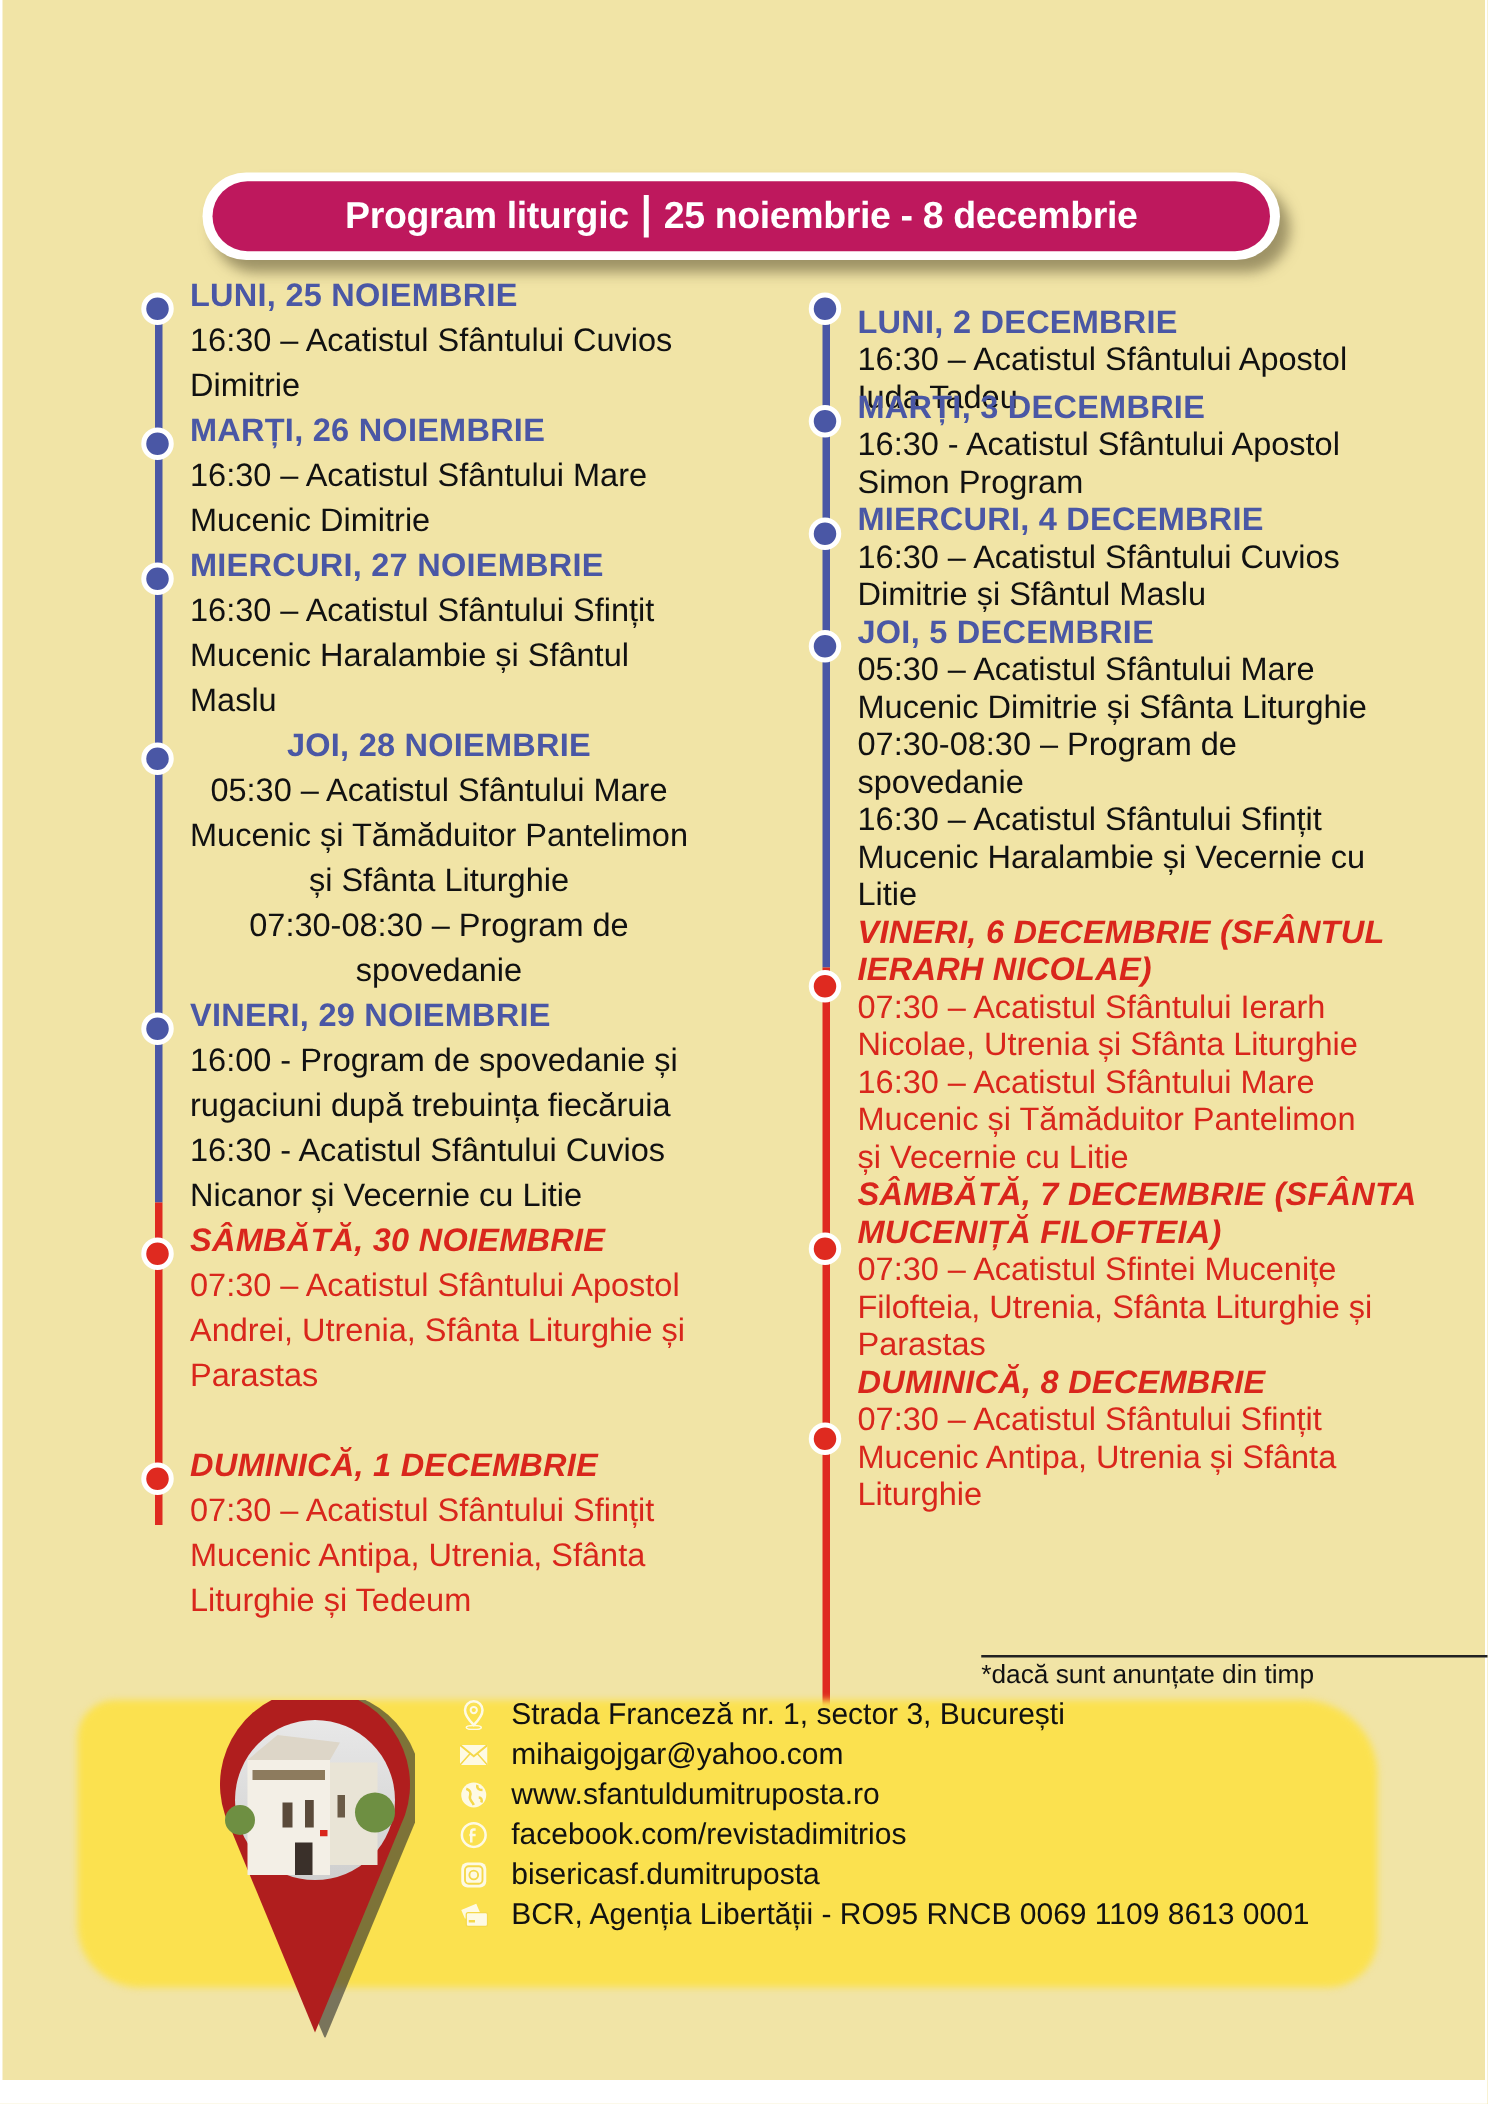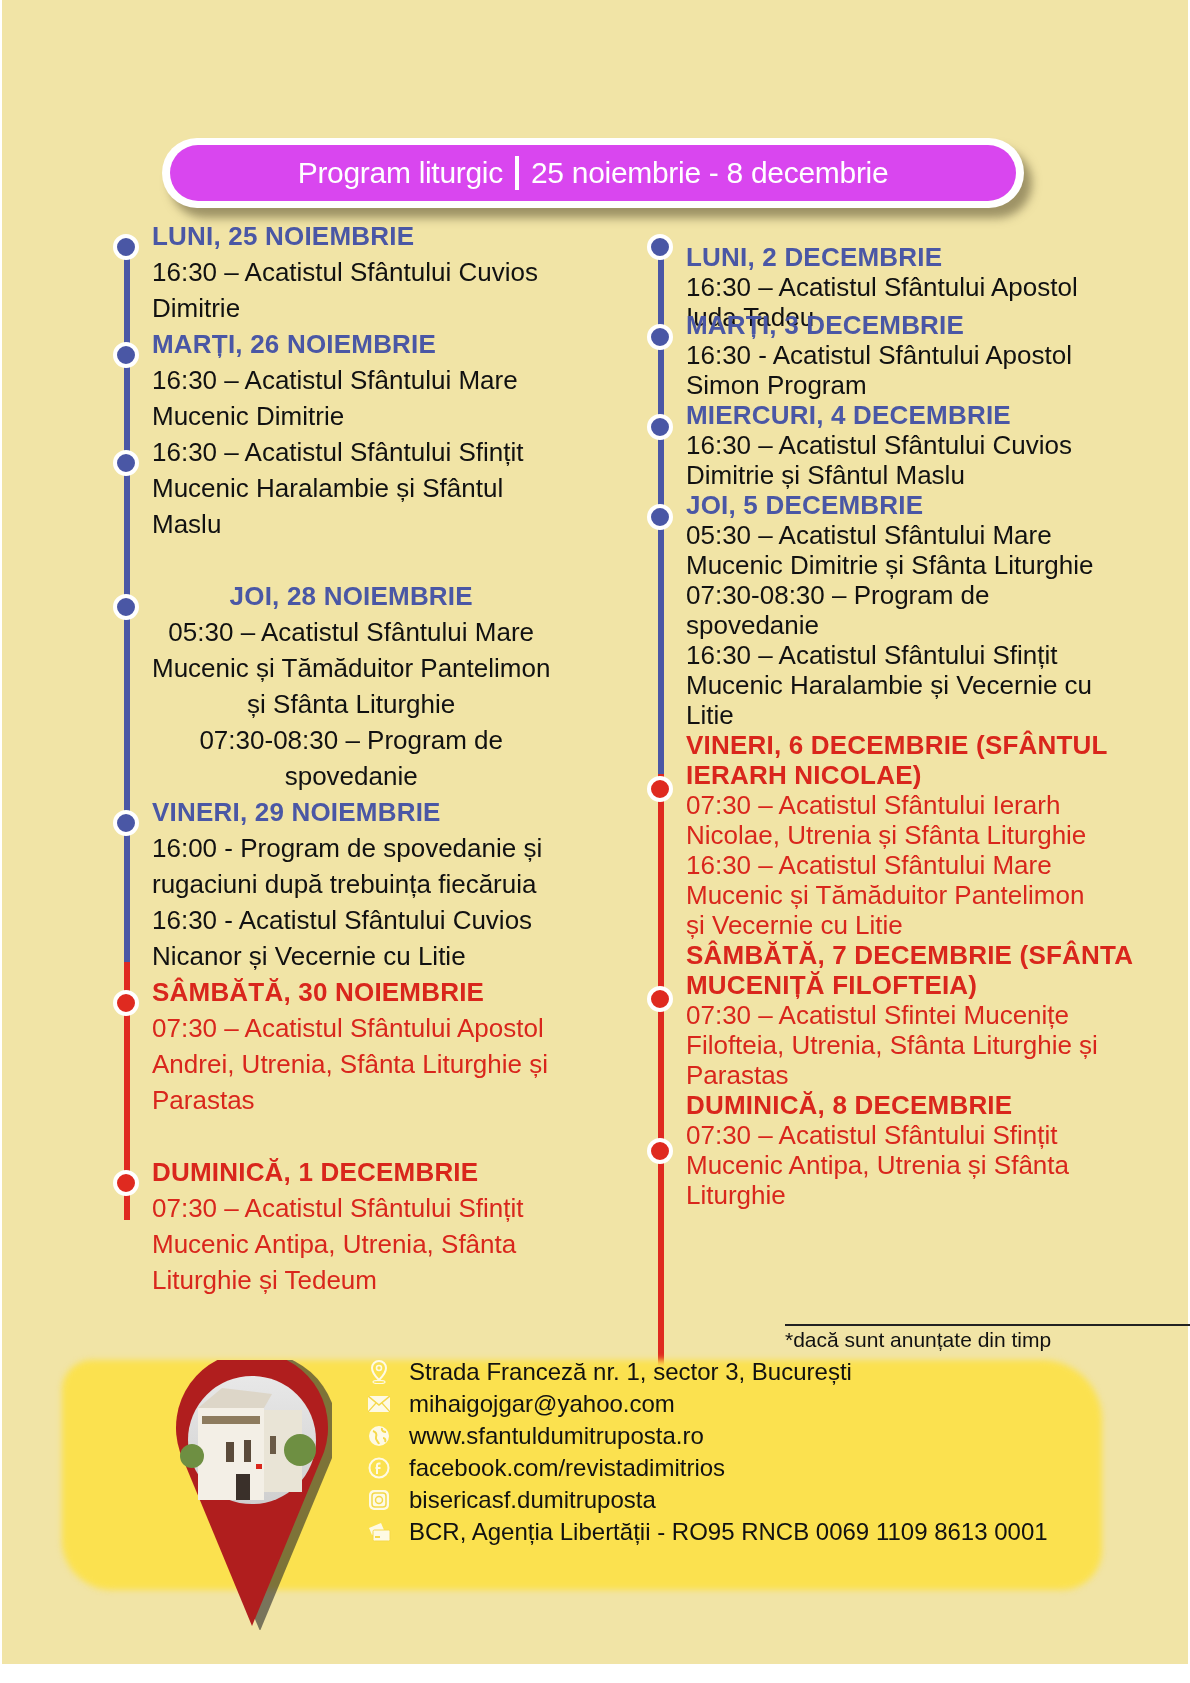--- a/index.html
+++ b/index.html
@@ -13,23 +13,23 @@
     background: #f1e4a6;
   }
   
   .pill-outer {
     position: absolute; left: 160px; top: 138px; width: 862px; height: 70px;
     background: #ffffff; border-radius: 35px;
     box-shadow: 8px 10px 10px rgba(90,80,50,0.55);
   }
   .pill {
     position: absolute; left: 8px; top: 7px; right: 8px; bottom: 7px;
-    background: #d946ef; border-radius: 28px;
+    background: #be185d; border-radius: 28px;
     display: flex; align-items: center; justify-content: center;
-    color: #ffffff; font-weight: normal; font-size: 30px; letter-spacing: -0.3px;
+    color: #ffffff; font-weight: bold; font-size: 30px; letter-spacing: -0.3px;
   }
   .pill .sep {
     display: inline-block; width: 4px; height: 34px; background: #fff; margin: 0 12px;
   }
 
   
   .col { position: absolute; }
   .col-left { left: 118px; top: 234px; width: 470px; }
   .col-right { left: 652px; top: 234px; width: 480px; }
 
@@ -42,21 +42,21 @@
     border: 4px solid #ffffff;
   }
   .dot.blue { background: #4a57a5; }
   .dot.red { background: #df2a20; }
 
   .entry { position: absolute; left: 32px; }
   .col-left .entry { font-size: 26px; line-height: 36px; }
   .col-right .entry { font-size: 26px; line-height: 30px; }
   .day-h { font-weight: bold; letter-spacing: 0.2px; }
   .day-h.blue-t { color: #4a57a5; }
-  .day-h.red-t { color: #d9261c; }
+  .day-h.red-t { color: #d9261c; font-style: italic; }
   .body-t { color: #111111; }
   .body-t.red-t { color: #d9261c; }
 
   
   .note-line {
     position: absolute; left: 783px; top: 1324px; width: 407px; height: 2px; background: #222;
   }
   .note {
     position: absolute; left: 783px; top: 1328px; font-size: 21px; color: #111;
   }
@@ -103,20 +103,21 @@
 
     <div class="dot blue" style="left:-7px; top:108px;"></div>
     <div class="entry" style="top:92px;">
       <div class="day-h blue-t">MARȚI, 26 NOIEMBRIE</div>
       <div class="body-t">16:30 – Acatistul Sfântului Mare</div>
       <div class="body-t">Mucenic Dimitrie</div>
     </div>
 
     <div class="dot blue" style="left:-7px; top:216px;"></div>
     <div class="entry" style="top:200px;">
+      <div class="day-h blue-t">MIERCURI,  27 NOIEMBRIE</div>
       <div class="body-t">16:30 – Acatistul Sfântului Sfințit</div>
       <div class="body-t">Mucenic Haralambie și Sfântul</div>
       <div class="body-t">Maslu</div>
     </div>
 
     <div class="dot blue" style="left:-7px; top:360px;"></div>
     <div class="entry" style="top:344px;text-align:center;">
       <div class="day-h blue-t">JOI,  28 NOIEMBRIE</div>
       <div class="body-t">05:30 – Acatistul Sfântului Mare</div>
       <div class="body-t">Mucenic și Tămăduitor Pantelimon</div>

